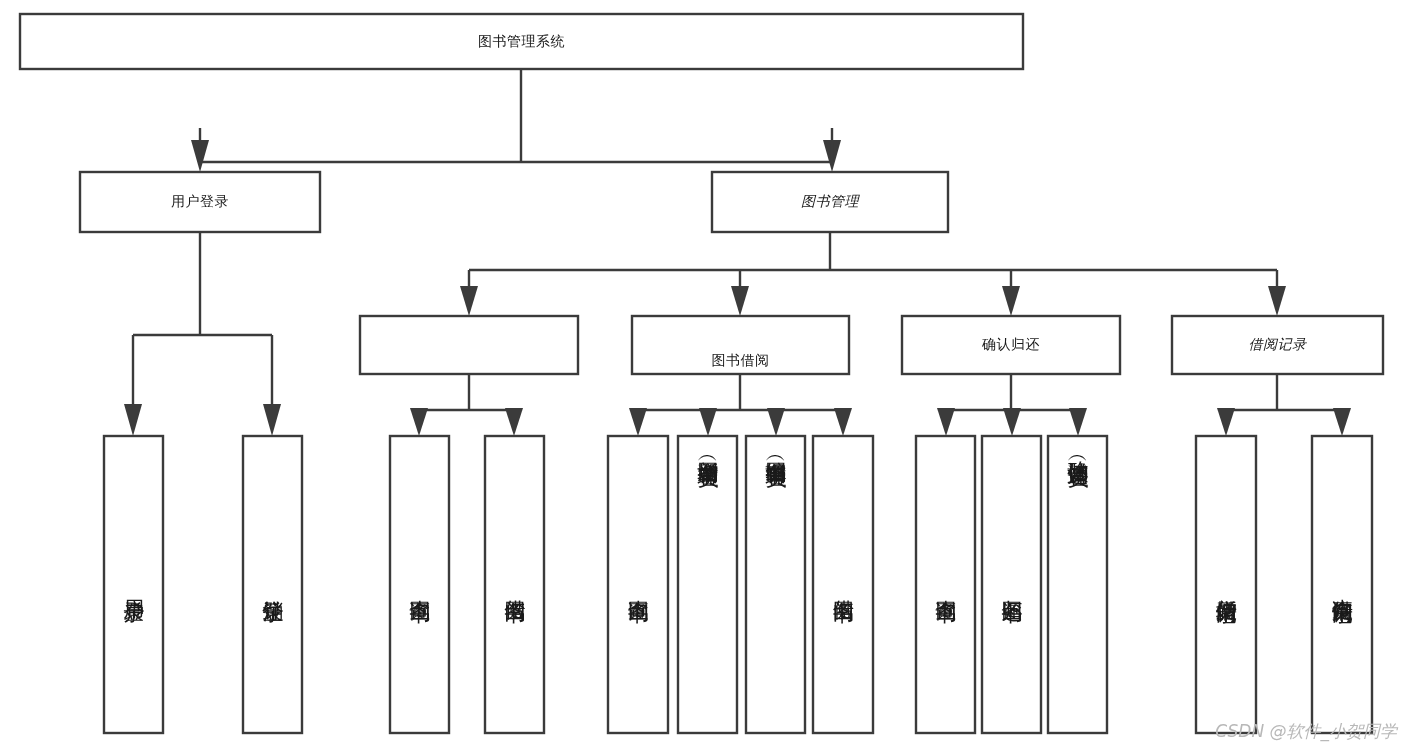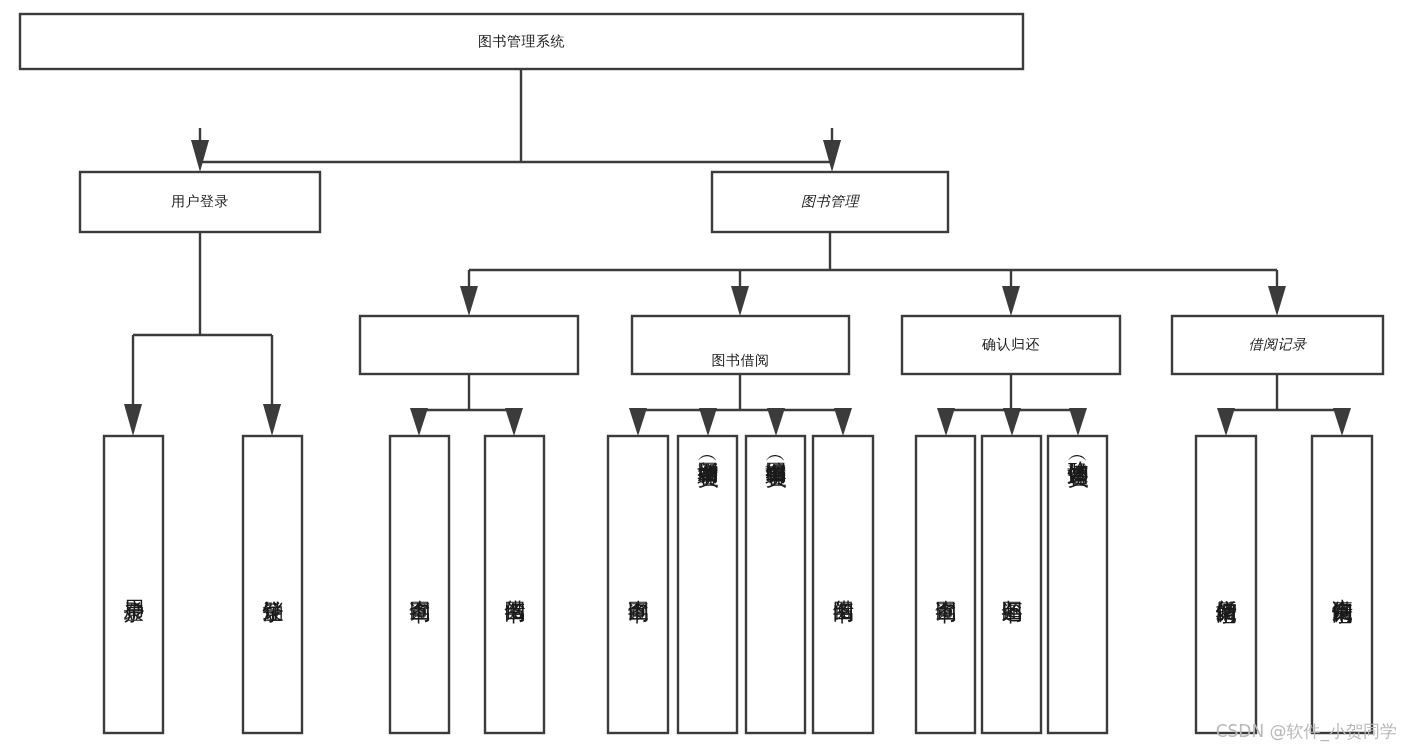--- a/index.html
+++ b/index.html
@@ -70,20 +70,21 @@
   }
   .watermark {
     position: absolute;
     right: 8px;
     bottom: 4px;
     color: #b8b8b8;
     font-size: 17px;
     font-family: "DejaVu Sans", "Liberation Sans", sans-serif;
     white-space: nowrap;
     pointer-events: none;
+    font-style: italic;
   }
 </style>
 </head>
 <body>
 
 <div id="diagram-root">
 
   <svg class="diagram-canvas" viewBox="0 0 1405 747" xmlns="http://www.w3.org/2000/svg">
 
     <rect class="node-box" x="20" y="14" width="1003" height="55"></rect>

